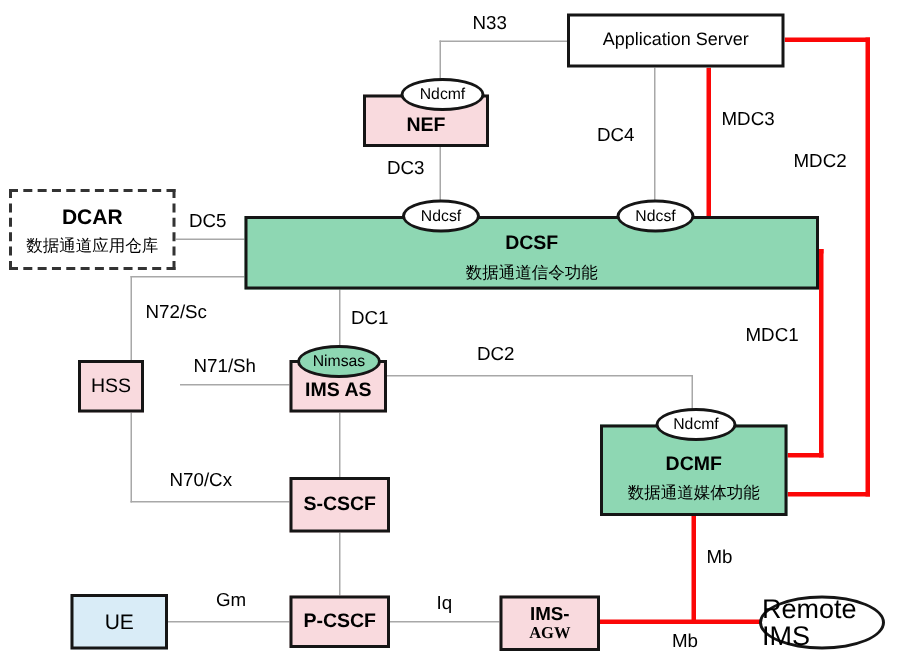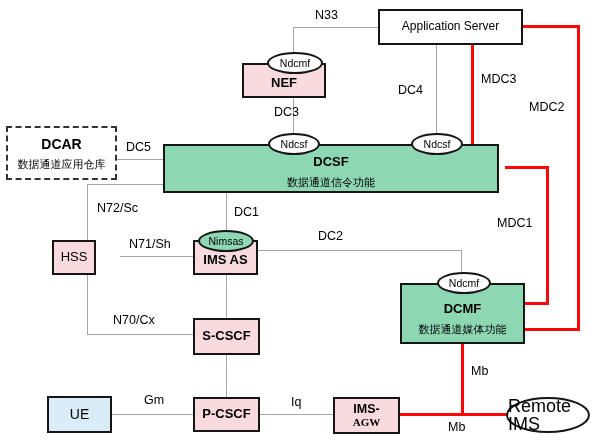--- a/index.html
+++ b/index.html
@@ -64,21 +64,21 @@
 
   <div class="box pink" style="left:242px;top:63px;width:84px;height:35px;justify-content:flex-end;padding-bottom:5px;">
     <span class="title">NEF</span>
   </div>
 
   <div class="box dashed" style="left:6px;top:126px;width:111px;height:54px;">
     <span class="title" style="font-size:14px;">DCAR</span>
     <span class="sub">数据通道应用仓库</span>
   </div>
 
-  <div class="box green" style="left:163px;top:144px;width:336px;height:49px;padding-top:6px;">
+  <div class="box green" style="left:163px;top:144px;width:383px;height:49px;padding-top:6px;">
     <span class="title">DCSF</span>
     <span class="sub">数据通道信令功能</span>
   </div>
 
   <div class="box pink" style="left:52px;top:240px;width:44px;height:35px;">
     <span class="title-reg" style="font-size:13px;">HSS</span>
   </div>
 
   <div class="box pink" style="left:193px;top:240px;width:65px;height:35px;justify-content:flex-end;padding-bottom:5px;">
     <span class="title">IMS AS</span>
@@ -123,21 +123,21 @@
     <span>Nimsas</span>
   </div>
   <div class="ellipse" style="left:437px;top:272px;width:54px;height:22px;">
     <span>Ndcmf</span>
   </div>
 
   <div class="lbl" style="left:315px;top:8px;">N33</div>
   <div class="lbl" style="left:398px;top:83px;">DC4</div>
   <div class="lbl" style="left:481px;top:72px;">MDC3</div>
   <div class="lbl" style="left:529px;top:100px;">MDC2</div>
-  <div class="lbl" style="left:258px;top:105px;margin-left:16px;">DC3</div>
+  <div class="lbl" style="left:258px;top:105px;">DC3</div>
   <div class="lbl" style="left:126px;top:140px;">DC5</div>
   <div class="lbl" style="left:97px;top:201px;">N72/Sc</div>
   <div class="lbl" style="left:234px;top:205px;">DC1</div>
   <div class="lbl" style="left:318px;top:229px;">DC2</div>
   <div class="lbl" style="left:497px;top:216px;">MDC1</div>
   <div class="lbl" style="left:129px;top:237px;">N71/Sh</div>
   <div class="lbl" style="left:113px;top:313px;">N70/Cx</div>
   <div class="lbl" style="left:144px;top:393px;">Gm</div>
   <div class="lbl" style="left:291px;top:395px;">Iq</div>
   <div class="lbl" style="left:471px;top:364px;">Mb</div>

